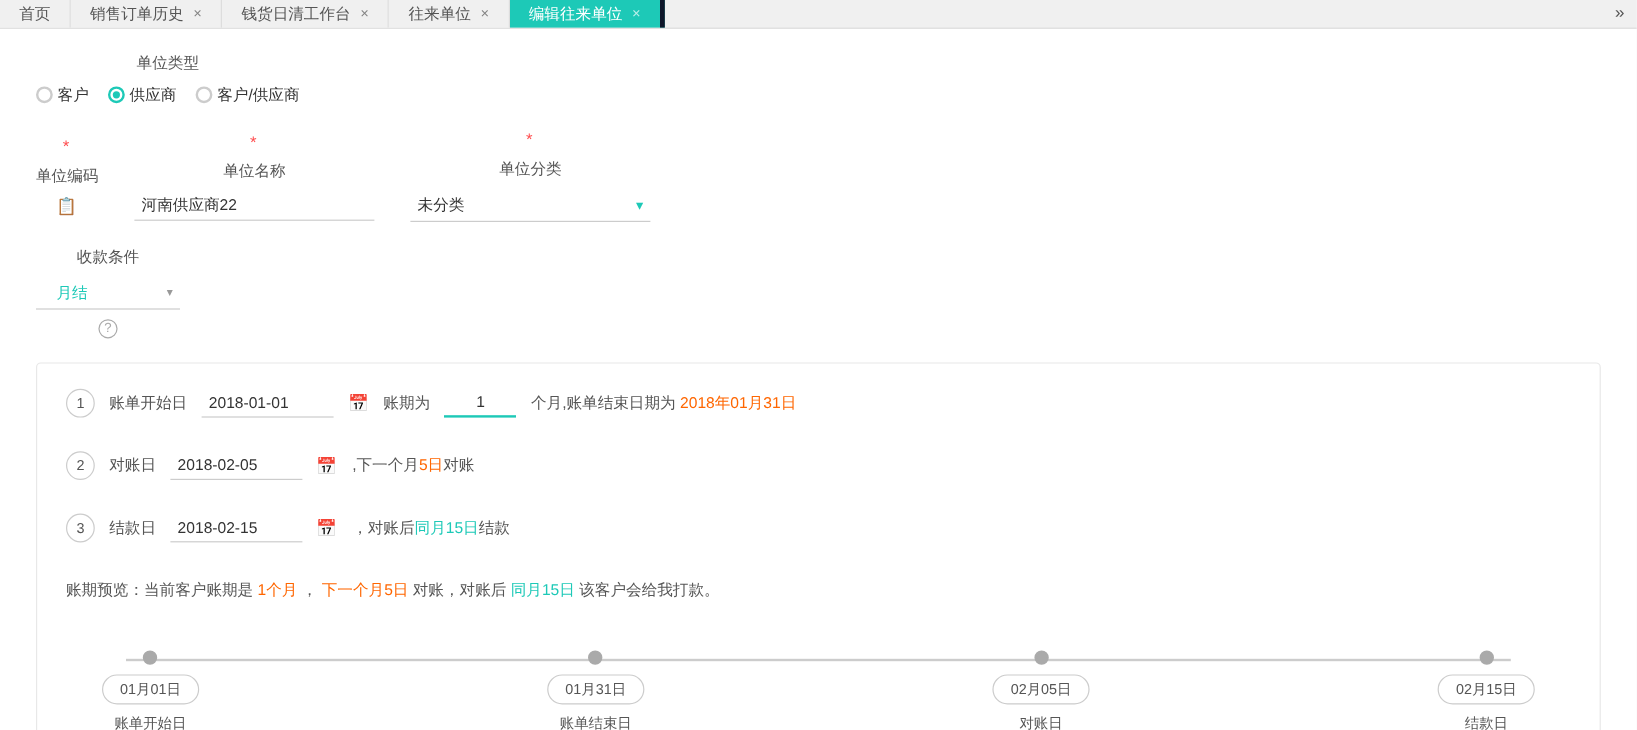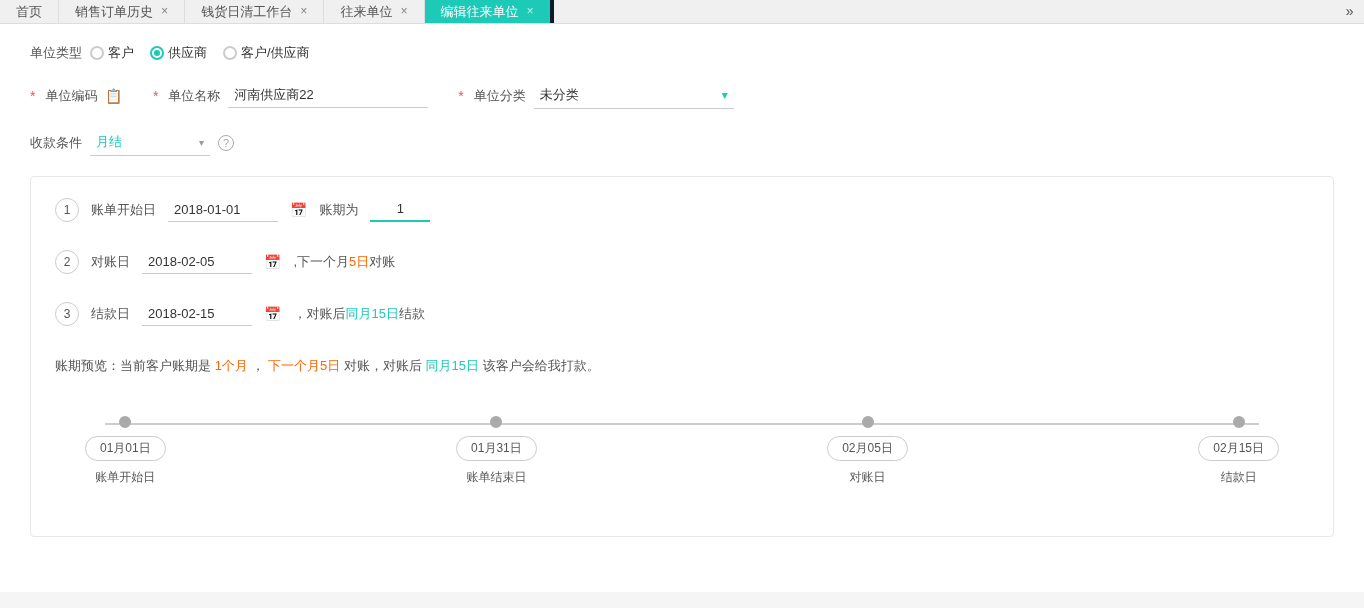--- a/index.html
+++ b/index.html
@@ -59,20 +59,21 @@
     .form-row {
       display: flex;
       align-items: center;
       margin-bottom: 20px;
       gap: 30px;
     }
     .form-group {
       display: flex;
       align-items: center;
       gap: 8px;
+      flex-direction: column;
     }
     .form-label {
       color: #555;
       white-space: nowrap;
       font-size: 13px;
     }
     .required-star {
       color: #ff4d4f;
       margin-right: 2px;
     }
@@ -124,21 +125,21 @@
     .select-field {
       display: flex;
       align-items: center;
       border-bottom: 1px solid #ccc;
       padding: 4px 6px;
       cursor: pointer;
       min-width: 120px;
       gap: 6px;
       position: relative;
     }
-    .select-value { font-size: 13px; color: #1dc9b7; flex: 1; }
+    .select-value { font-size: 13px; color: #1dc9b7; flex: 1; margin-left: 11px; }
     .select-arrow { color: #999; font-size: 10px; }
 
     
     .cal-icon {
       color: #1dc9b7;
       cursor: pointer;
       font-size: 14px;
     }
 
     
@@ -320,20 +321,24 @@
 
   <div class="panel-box">
 
     <div class="setting-row">
       <div class="setting-num">1</div>
       <span class="setting-label">账单开始日</span>
       <input type="text" class="date-input" value="2018-01-01" style="">
       <span class="cal-icon">📅</span>
       <span class="hint-text">账期为</span>
       <input type="text" class="period-input" value="1" style="">
+      <span class="hint-text">
+        <span>个月,账单结束日期为</span>
+        <span style="color:#ff6600;">2018年01月31日</span>
+      </span>
     </div>
 
     <div class="setting-row">
       <div class="setting-num">2</div>
       <span class="setting-label">对账日</span>
       <input type="text" class="date-input" value="2018-02-05" style="">
       <span class="cal-icon">📅</span>
       <span class="hint-text">
         <span>,下一个月</span><span style="color:#ff6600;">5日</span><span>对账</span>
       </span>

